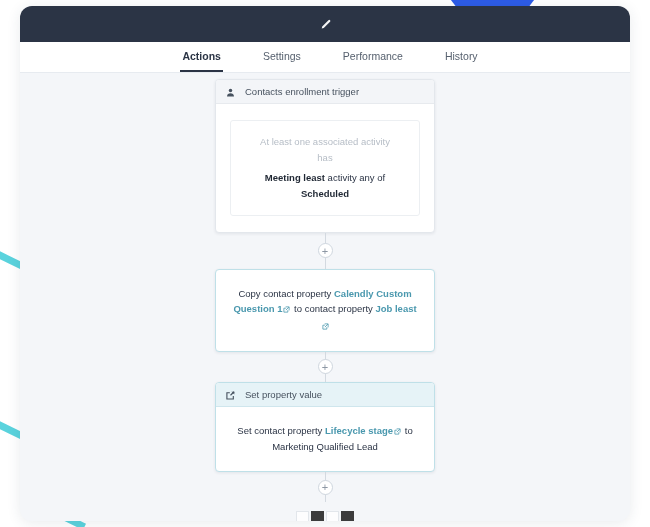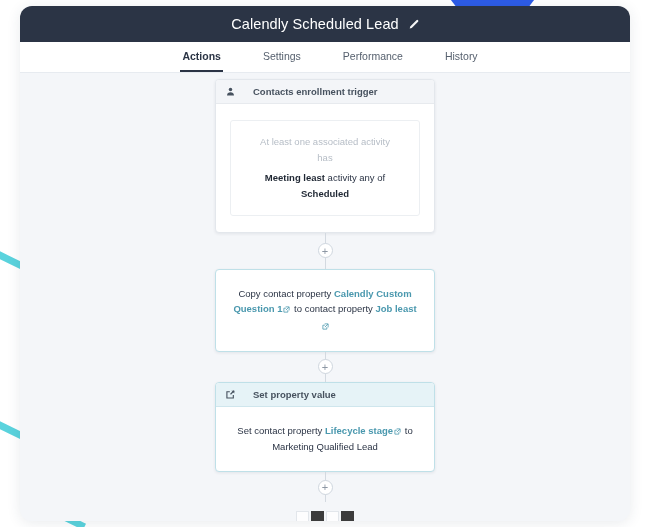--- a/index.html
+++ b/index.html
@@ -142,26 +142,25 @@
     background: #ffffff;
     border-radius: 4px;
     overflow: hidden;
     box-shadow: 0 1px 3px rgba(40,55,80,0.09);
   }
   .card-trigger { border: 1px solid #e3e7ec; }
   .card-action  { border: 1px solid #bfe0e8; }
 
   .card-head {
     display: flex;
-    align-items: center;
-    gap: 18px;
+    align-items: flex-end;
+    gap: 10px;
     padding: 6px 10px;
     font-size: 9.5px;
     color: #47525f;
-    font-weight: bold;
   }
   .card-trigger .card-head { background: #f3f5f8; border-bottom: 1px solid #e7eaee; }
   .card-action  .card-head { background: #e6f3f7; border-bottom: 1px solid #cfe6ed; }
   .card-head .hicon { display: flex; align-items: center; }
 
   .card-body {
     padding: 16px 14px;
     text-align: center;
     font-size: 9.5px;
     line-height: 1.65;
@@ -204,21 +203,20 @@
 <div class="bg-layer">
   <div class="blue-wedge"></div>
   <div class="teal-stripe teal-1"></div>
   <div class="teal-stripe teal-2"></div>
   <div class="teal-stripe teal-3"></div>
 </div>
 
 <div class="window">
 
   <div class="titlebar">
-    <span class="title-text">Calendly Scheduled Lead</span>
     <span class="pencil-icon">
       <svg width="11" height="11" viewBox="0 0 16 16">
         <path d="M12.3 1.7a1.6 1.6 0 0 1 2.3 2.3L5.5 13.1l-3 .7.7-3z" fill="#ffffff"></path>
       </svg>
     </span>
   </div>
 
   <div class="tabbar">
     <div class="tab active">Actions</div>
     <div class="tab">Settings</div>

